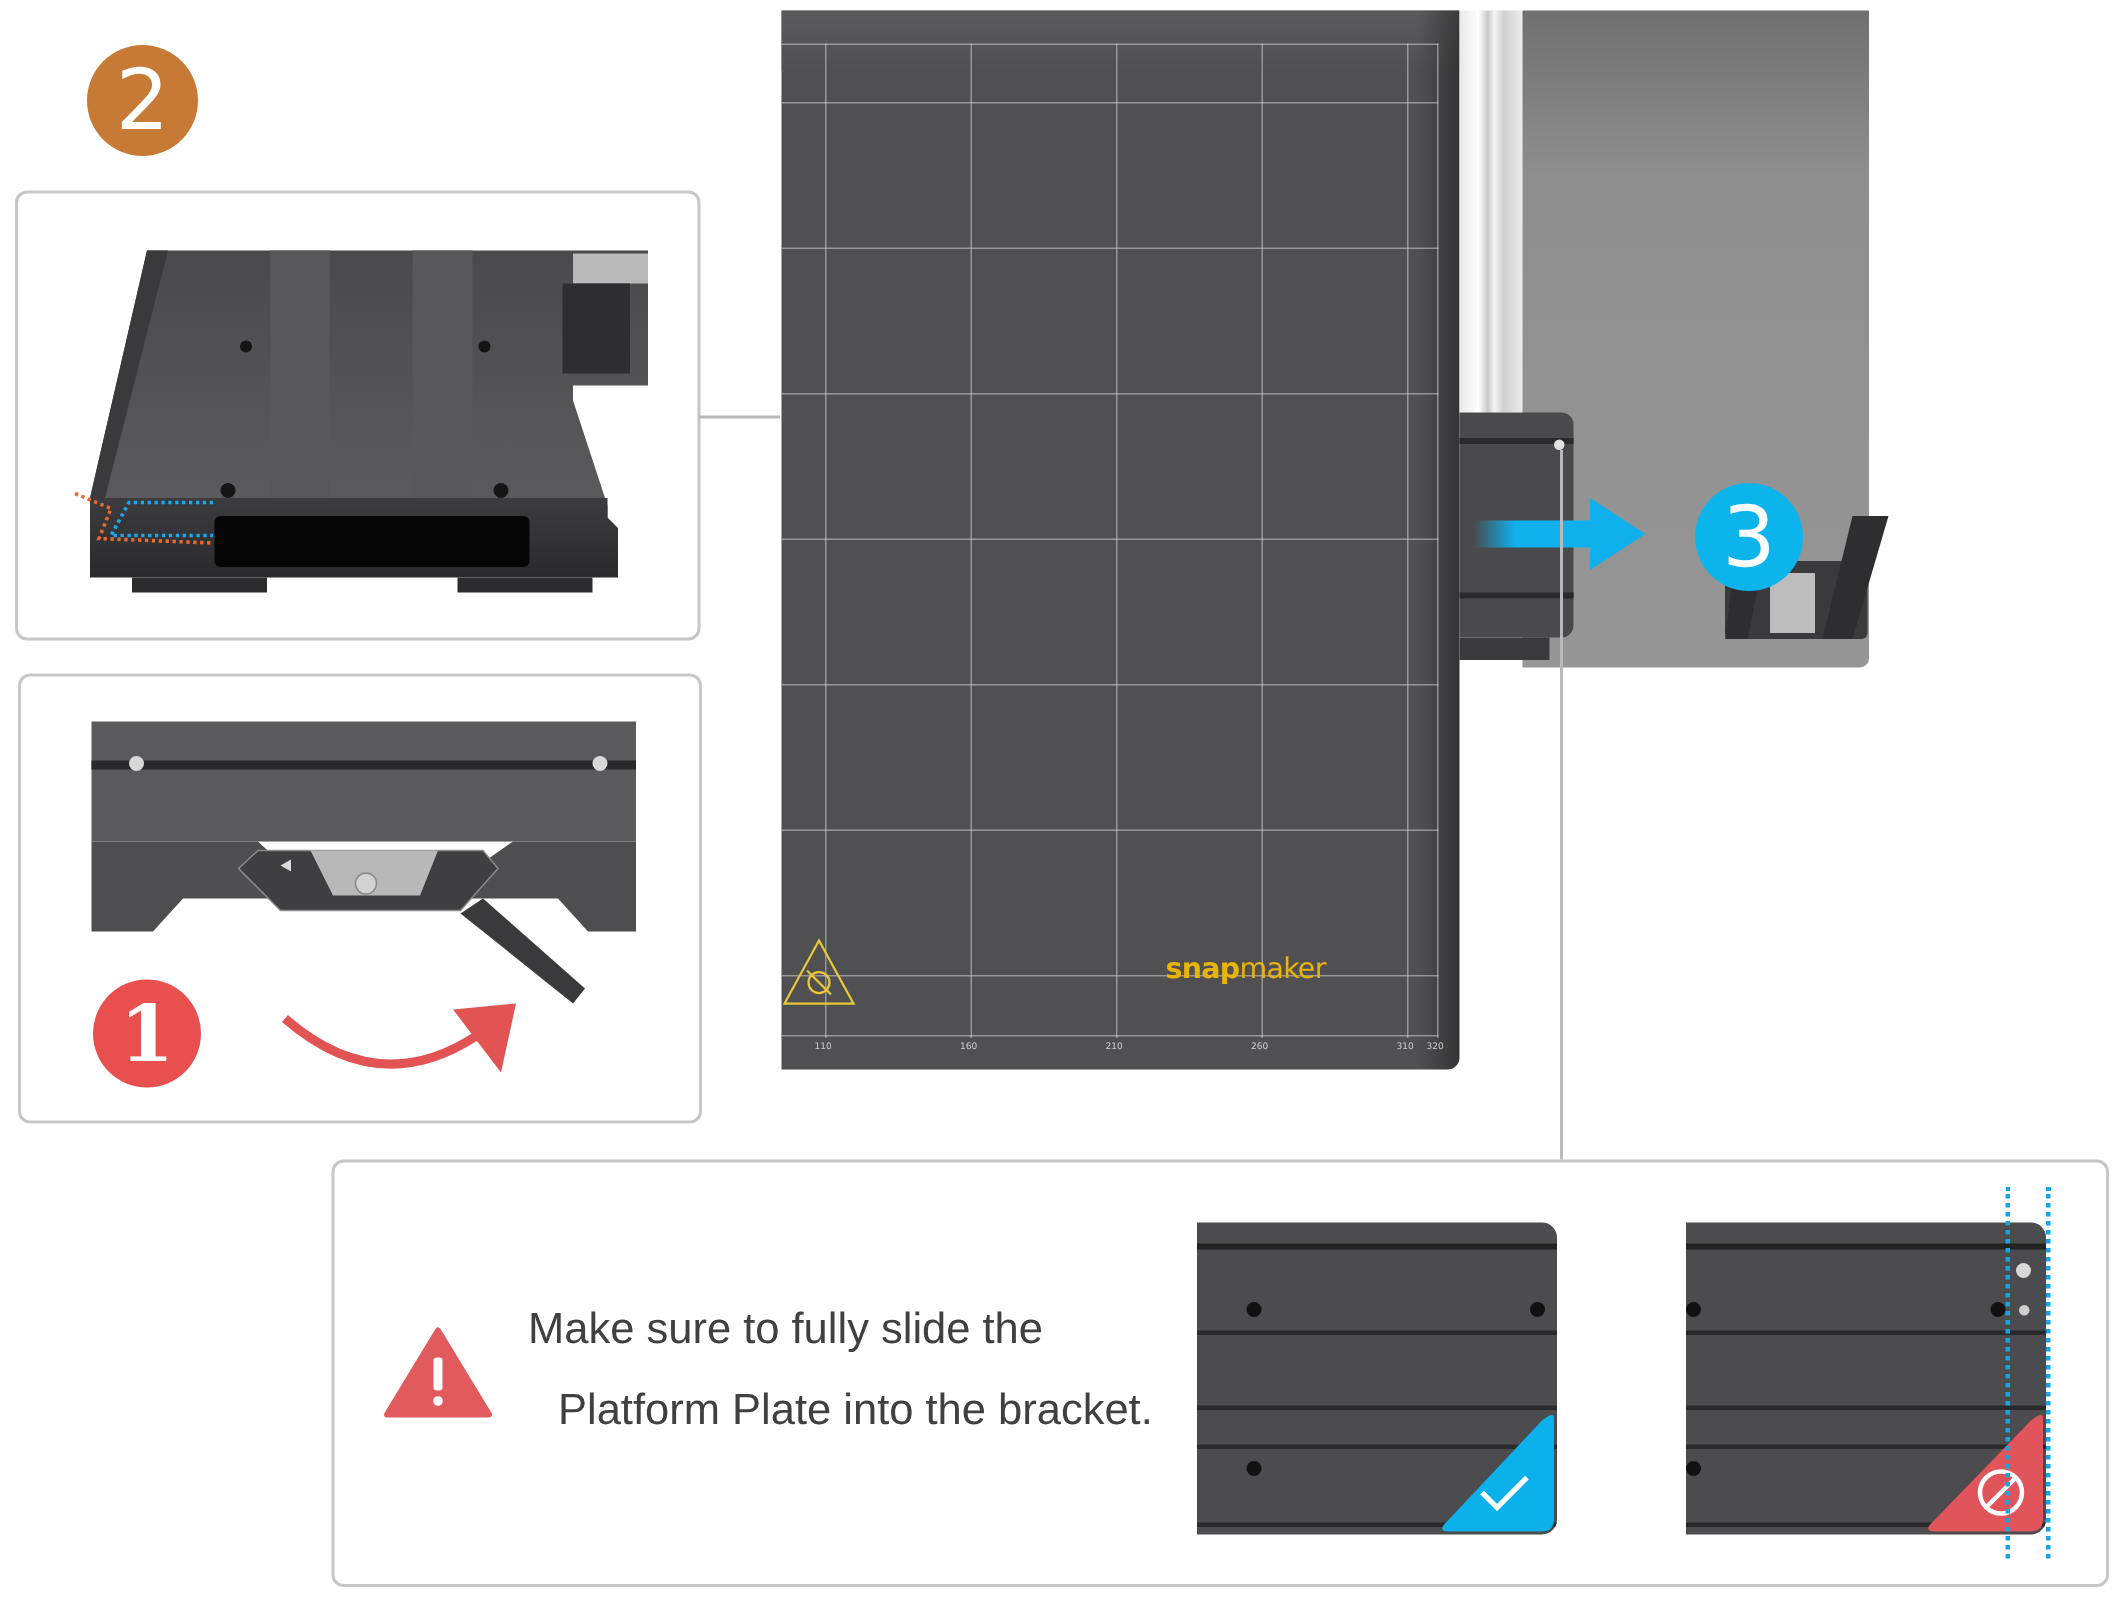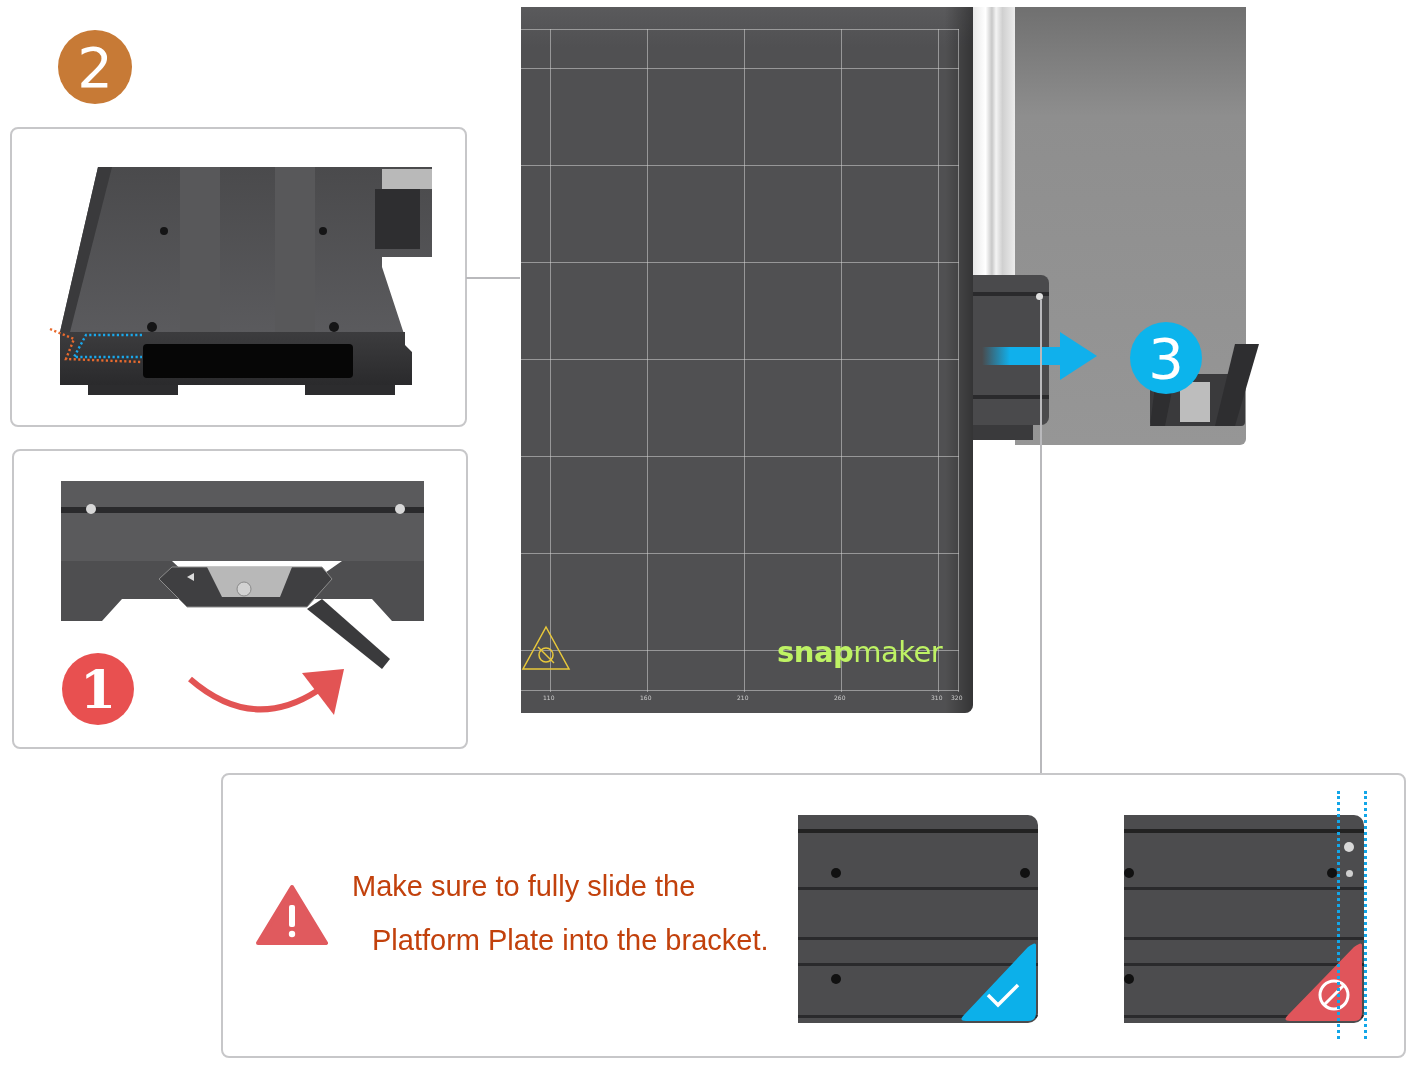--- a/index.html
+++ b/index.html
@@ -5,21 +5,21 @@
   html, body { margin:0; padding:0; background:#ffffff; }
   body { width:1415px; height:1065px; position:relative; overflow:hidden; font-family:"Liberation Sans", sans-serif; }
   .abs { position:absolute; }
   .panel { position:absolute; border:2px solid #c7c7c9; border-radius:8px; background:#fff; box-sizing:border-box; }
   .step-badge { position:absolute; border-radius:50%; color:#fff; display:flex; align-items:center; justify-content:center; font-family:"DejaVu Sans", sans-serif; }
   .connector-h { position:absolute; height:2px; background:#b9b9bc; }
   .connector-v { position:absolute; width:2px; background:#b9b9bc; }
   .gridline-v { position:absolute; top:0; bottom:0; width:1px; background:rgba(210,210,210,0.55); }
   .gridline-h { position:absolute; left:0; right:0; height:1px; background:rgba(210,210,210,0.55); }
   .tick { position:absolute; font-size:6px; color:#cfcfcf; font-family:"DejaVu Sans", sans-serif; }
-  .warn-text { position:absolute; font-size:29px; color:#c2410c; line-height:54px; font-family:"Liberation Sans", sans-serif; }
+  .warn-text { position:absolute; font-size:29px; color:#404040; line-height:54px; font-family:"Liberation Sans", sans-serif; }
 </style>
 </head>
 <body>
 
 <div class="step-badge" style="left:58px;top:30px;width:74px;height:74px;background:#c77a36;font-size:56px;">
   <span>2</span>
 </div>
 
 <div class="panel" style="left:10px;top:127px;width:457px;height:300px;">
   <svg width="457" height="300" style="position:absolute;left:-2px;top:-2px;">
@@ -107,21 +107,21 @@
     <div class="gridline-h" style="top:661px;"></div>
   </div>
 
   <span class="tick" style="left:22px;top:687px;">110</span>
   <span class="tick" style="left:119px;top:687px;">160</span>
   <span class="tick" style="left:216px;top:687px;">210</span>
   <span class="tick" style="left:313px;top:687px;">260</span>
   <span class="tick" style="left:410px;top:687px;">310</span>
   <span class="tick" style="left:430px;top:687px;">320</span>
 
-  <div class="abs" style="left:256px;top:628px;font-size:29px;color:#bef264;letter-spacing:-0.5px;font-family:'DejaVu Sans', sans-serif;">
+  <div class="abs" style="left:256px;top:628px;font-size:19px;color:#eab308;letter-spacing:-0.5px;font-family:'DejaVu Sans', sans-serif;">
     <span style="font-weight:bold;">snap</span><span style="font-weight:normal;">maker</span>
   </div>
 
   <svg width="50" height="46" style="position:absolute;left:0;top:618px;">
     <polygon points="25,2 48,44 2,44" fill="none" stroke="#e8c83a" stroke-width="1.5"></polygon>
     <circle cx="25" cy="30" r="7" fill="none" stroke="#e8c83a" stroke-width="1.5"></circle>
     <line x1="17" y1="22" x2="33" y2="38" stroke="#e8c83a" stroke-width="1.5"></line>
   </svg>
 </div>
 

